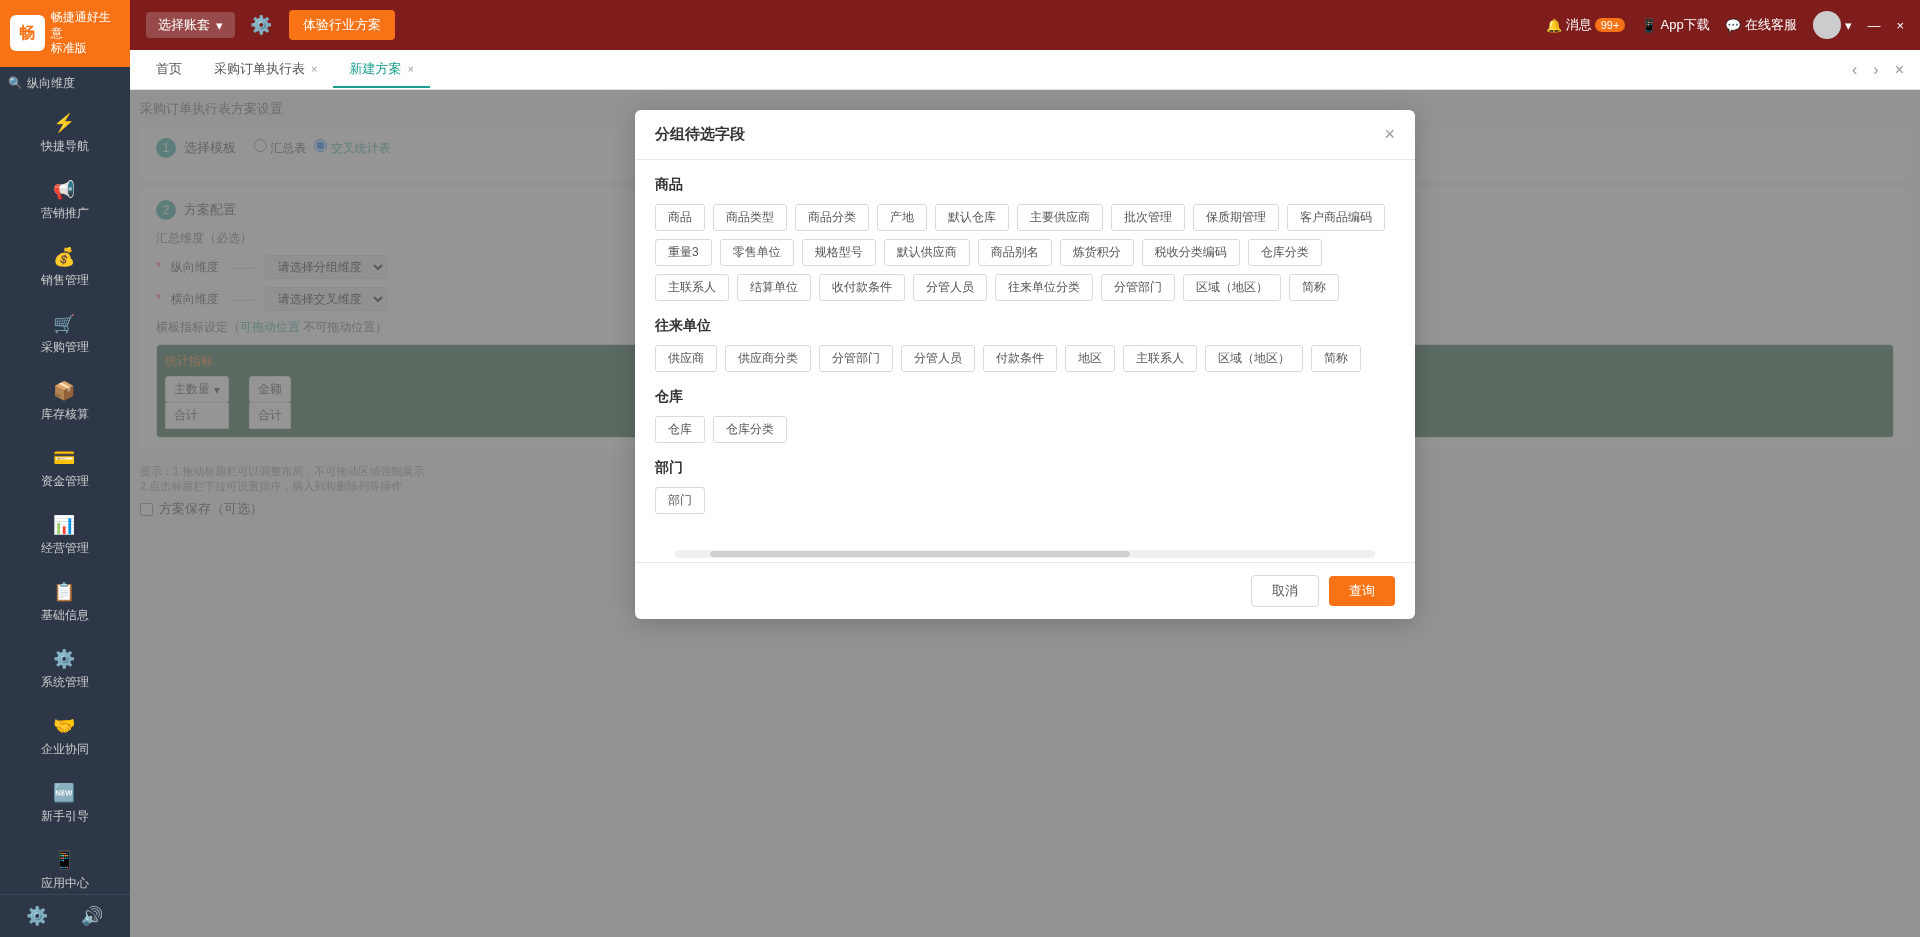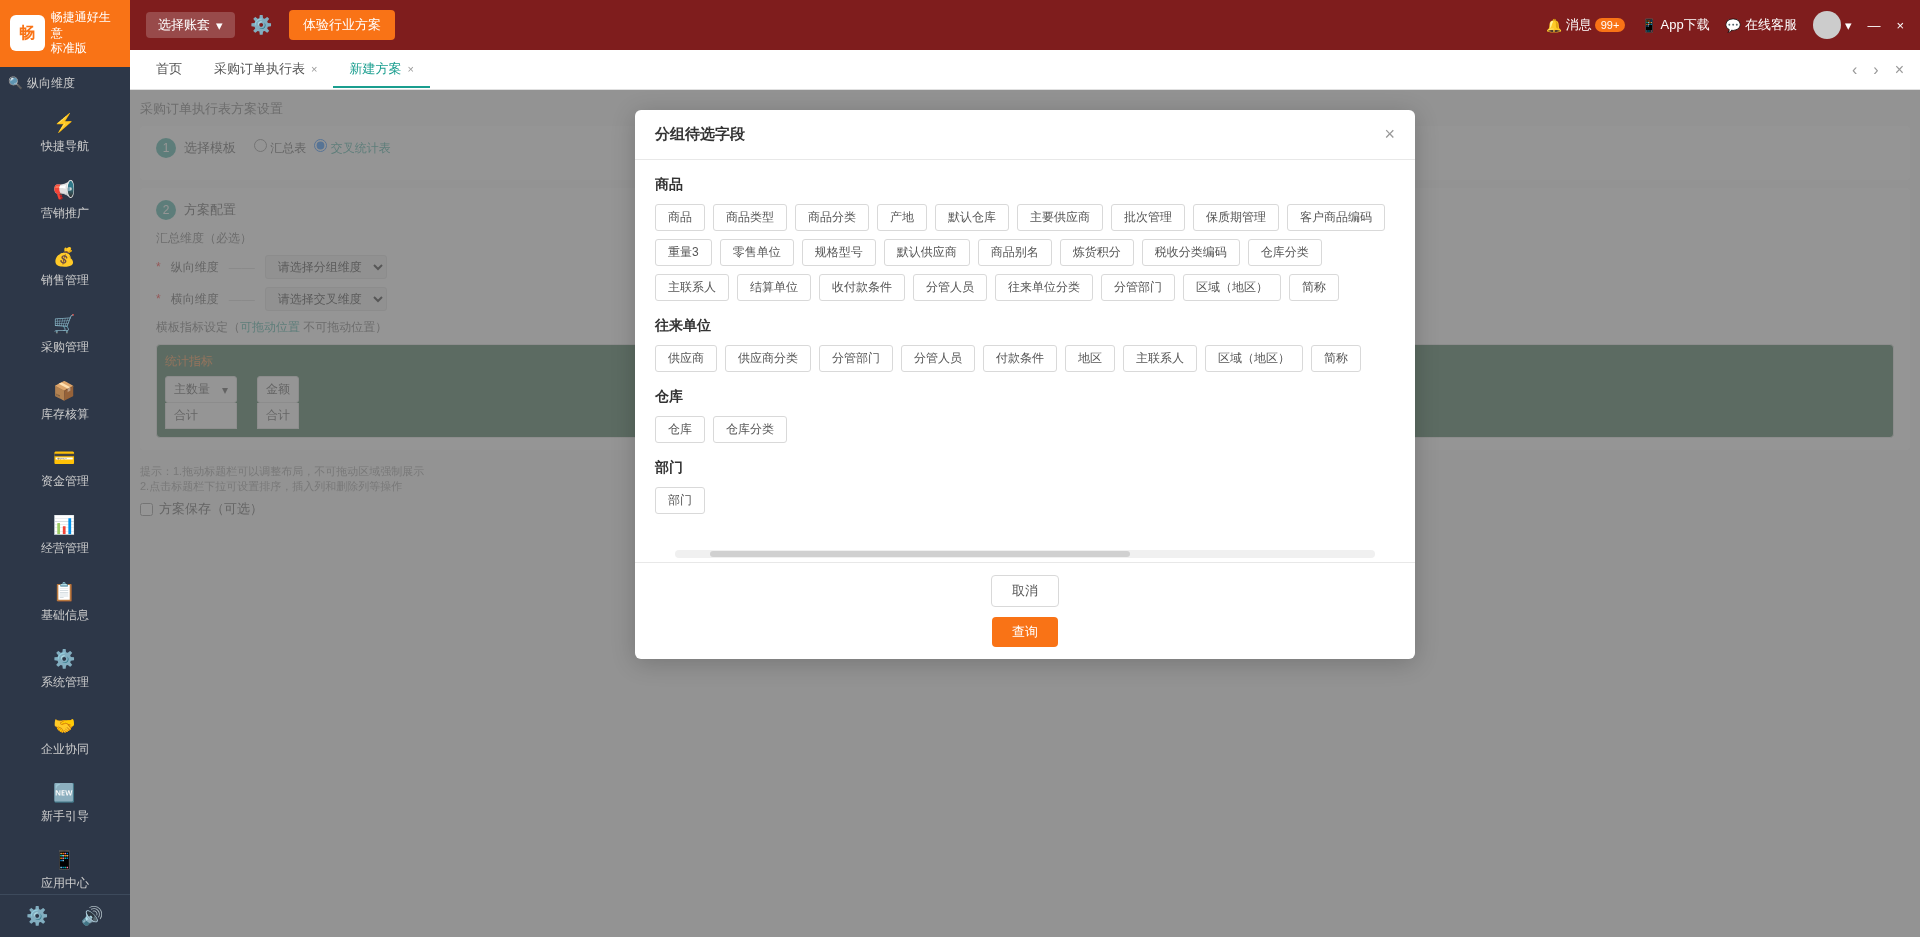--- a/index.html
+++ b/index.html
@@ -52,21 +52,21 @@
     .form-section-title { display: flex; align-items: center; gap: 8px; margin-bottom: 10px; }
     .step-badge { background: #1a9e8f; color: white; border-radius: 50%; width: 20px; height: 20px; display: flex; align-items: center; justify-content: center; font-size: 12px; }
 
     
     .modal-overlay { position: absolute; top: 0; left: 0; right: 0; bottom: 0; background: rgba(0,0,0,0.4); display: flex; align-items: flex-start; justify-content: center; padding-top: 20px; z-index: 100; }
     .modal { background: white; border-radius: 6px; width: 780px; max-height: 560px; display: flex; flex-direction: column; box-shadow: 0 4px 24px rgba(0,0,0,0.2); }
     .modal-header { display: flex; align-items: center; justify-content: space-between; padding: 14px 20px; border-bottom: 1px solid #e8e8e8; flex-shrink: 0; }
     .modal-title { font-size: 15px; font-weight: bold; color: #333; }
     .modal-close { cursor: pointer; color: #999; font-size: 18px; }
     .modal-body { flex: 1; overflow-y: auto; padding: 16px 20px; }
-    .modal-footer { display: flex; align-items: center; justify-content: flex-end; gap: 10px; padding: 12px 20px; border-top: 1px solid #e8e8e8; flex-shrink: 0; flex-direction: column; }
+    .modal-footer { display: flex; align-items: center; justify-content: flex-end; gap: 10px; padding: 12px 20px; border-top: 1px solid #e8e8e8; flex-shrink: 0; }
 
     
     .modal-hscroll { height: 8px; background: #f0f0f0; border-radius: 4px; margin: 0 20px; display: flex; align-items: center; }
     .modal-hscroll-thumb { height: 6px; background: #d0d0d0; border-radius: 4px; width: 60%; margin-left: 5%; }
 
     
     .field-group { margin-bottom: 16px; }
     .field-group-title { font-size: 14px; font-weight: bold; color: #333; margin-bottom: 10px; }
     .field-tags { display: flex; flex-wrap: wrap; gap: 8px; }
     .field-tag { border: 1px solid #d9d9d9; border-radius: 3px; padding: 4px 12px; font-size: 12px; color: #555; cursor: pointer; background: white; white-space: nowrap; }
@@ -234,21 +234,21 @@
               <option>请选择交叉维度</option>
             </select>
           </div>
           <div style="font-size:12px;color:#555;margin-bottom:8px;">
             横板指标设定（<span style="color:#1a9e8f;">可拖动位置</span> <span>不可拖动位置）</span>
           </div>
           <div style="background:#14532d;border:1px solid #e0e0e0;border-radius:4px;padding:8px;">
             <div style="font-size:12px;color:#f97316;margin-bottom:6px;">统计指标</div>
             <div style="display:flex;gap:20px;">
               <div>
-                <div style="font-size:12px;padding:4px 8px;border:1px solid #d9d9d9;background:white;border-radius:3px;display:flex;align-items:center;gap:12px;">
+                <div style="font-size:12px;padding:4px 8px;border:1px solid #d9d9d9;background:white;border-radius:3px;display:flex;align-items:center;gap:4px;">
                   <span>主数量</span>
                   <span>▾</span>
                 </div>
                 <div style="font-size:12px;padding:4px 8px;border:1px solid #e0e0e0;border-top:none;background:white;">合计</div>
               </div>
               <div>
                 <div style="font-size:12px;padding:4px 8px;border:1px solid #d9d9d9;background:white;border-radius:3px;">
                   <span>金额</span>
                 </div>
                 <div style="font-size:12px;padding:4px 8px;border:1px solid #e0e0e0;border-top:none;background:white;">合计</div>

